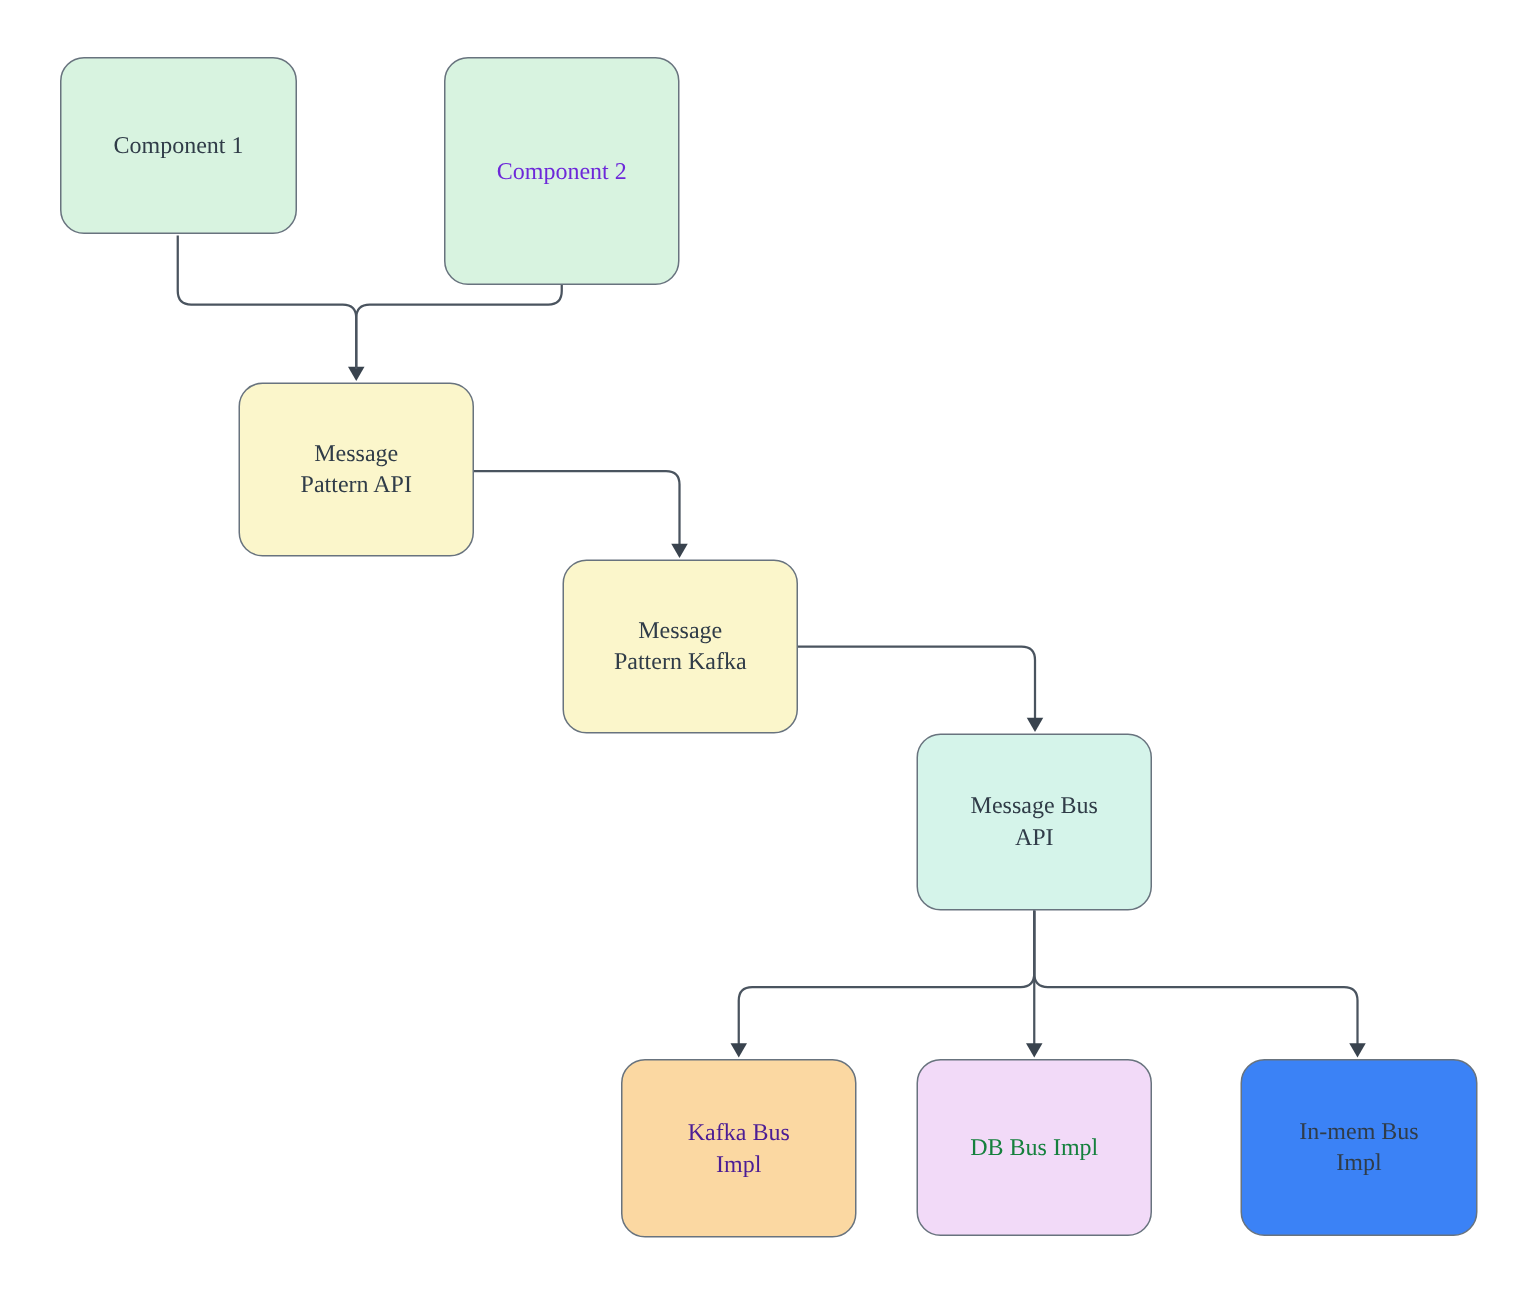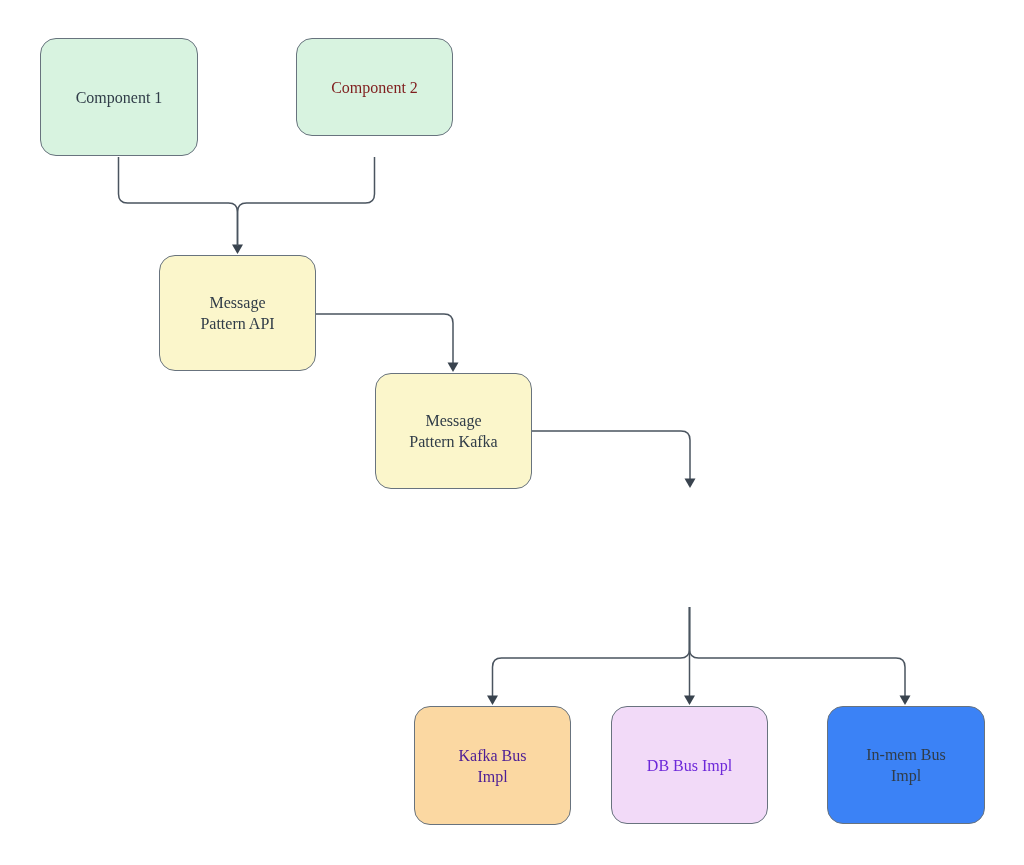--- a/index.html
+++ b/index.html
@@ -53,35 +53,39 @@
       <path d="M689.5,607 V649 Q689.5,658 680.5,658 H501.5 Q492.5,658 492.5,667 V697" fill="none" stroke="#4a545f" stroke-width="1.5"></path>
       <polygon points="487,695.5 498,695.5 492.5,705" fill="#39434e"></polygon>
       <path d="M689.5,607 V697" fill="none" stroke="#4a545f" stroke-width="1.5"></path>
       <polygon points="684,695.5 695,695.5 689.5,705" fill="#39434e"></polygon>
       <path d="M689.5,607 V649 Q689.5,658 698.5,658 H896 Q905,658 905,667 V697" fill="none" stroke="#4a545f" stroke-width="1.5"></path>
       <polygon points="899.5,695.5 910.5,695.5 905,705" fill="#39434e"></polygon>
     </svg>
 <div class="node" style="left: 40px; top: 38px; width: 158px; height: 118px; background: rgb(216, 243, 224); border-color: rgb(104, 115, 126); color: rgb(48, 60, 72);">
       <div class="node-label-line">Component 1</div>
     </div>
-    <div class="node" style="left: 296px; top: 38px; width: 157px; height: 98px; background: rgb(216, 243, 224); border-color: rgb(104, 115, 126); color: #7f1d1d;">
+    <div class="node" style="left: 296px; top: 38px; width: 157px; height: 152px; background: rgb(216, 243, 224); border-color: rgb(104, 115, 126); color: #6d28d9;">
       <div class="node-label-line">Component 2</div>
     </div>
     <div class="node" style="left: 159px; top: 255px; width: 157px; height: 116px; background: rgb(251, 246, 203); border-color: rgb(104, 115, 126); color: rgb(48, 60, 72);">
       <div class="node-label-line">Message</div>
       <div class="node-label-line">Pattern API</div>
     </div>
     <div class="node" style="left: 375px; top: 373px; width: 157px; height: 116px; background: rgb(251, 246, 203); border-color: rgb(104, 115, 126); color: rgb(48, 60, 72);">
       <div class="node-label-line">Message</div>
       <div class="node-label-line">Pattern Kafka</div>
     </div>
+    <div class="node" style="left: 611px; top: 489px; width: 157px; height: 118px; background: rgb(213, 244, 234); border-color: rgb(104, 115, 126); color: rgb(48, 60, 72);">
+      <div class="node-label-line">Message Bus</div>
+      <div class="node-label-line">API</div>
+    </div>
     <div class="node" style="left: 414px; top: 706px; width: 157px; height: 119px; background: rgb(251, 216, 162); border-color: rgb(104, 115, 126); color: #4c1d95;">
       <div class="node-label-line">Kafka Bus</div>
       <div class="node-label-line">Impl</div>
     </div>
-    <div class="node" style="left: 611px; top: 706px; width: 157px; height: 118px; background: rgb(242, 218, 248); border-color: rgb(104, 115, 126); color: #6d28d9;">
+    <div class="node" style="left: 611px; top: 706px; width: 157px; height: 118px; background: rgb(242, 218, 248); border-color: rgb(104, 115, 126); color: #15803d;">
       <div class="node-label-line">DB Bus Impl</div>
     </div>
     <div class="node" style="left: 827px; top: 706px; width: 158px; height: 118px; background: #3b82f6; border-color: rgb(104, 115, 126); color: rgb(48, 60, 72);">
       <div class="node-label-line">In-mem Bus</div>
       <div class="node-label-line">Impl</div>
     </div>
   </div>
 
 </body></html>

